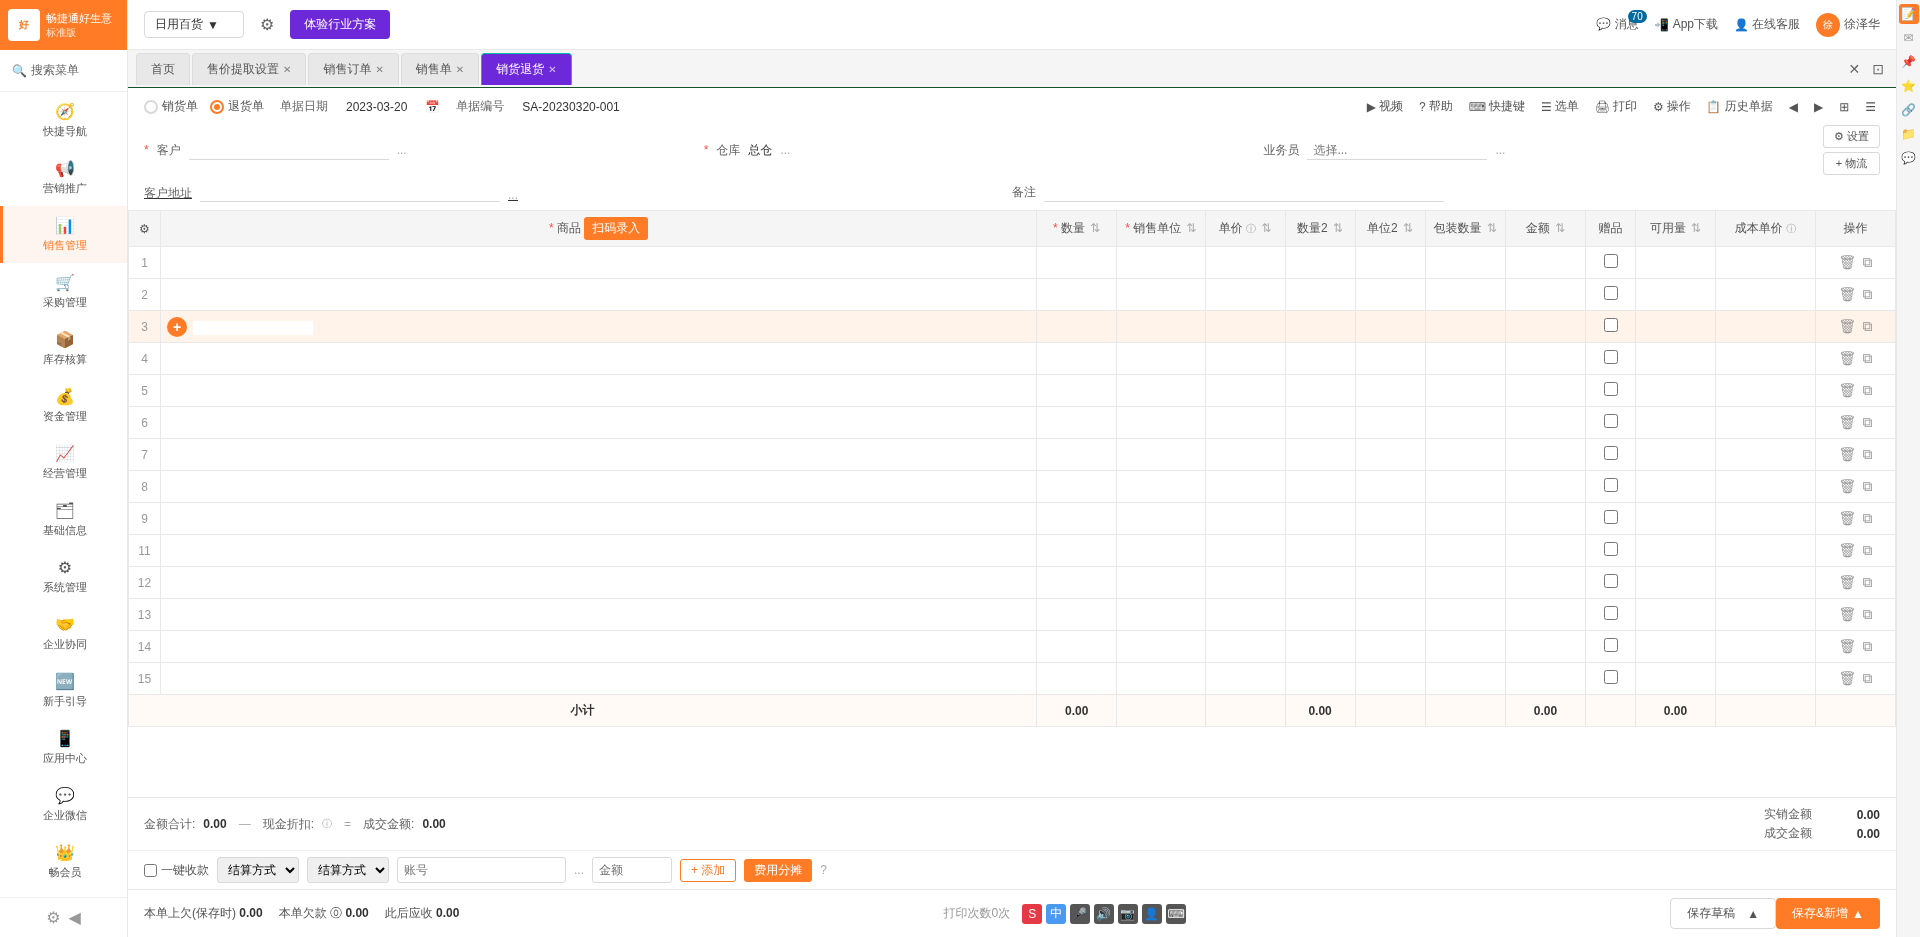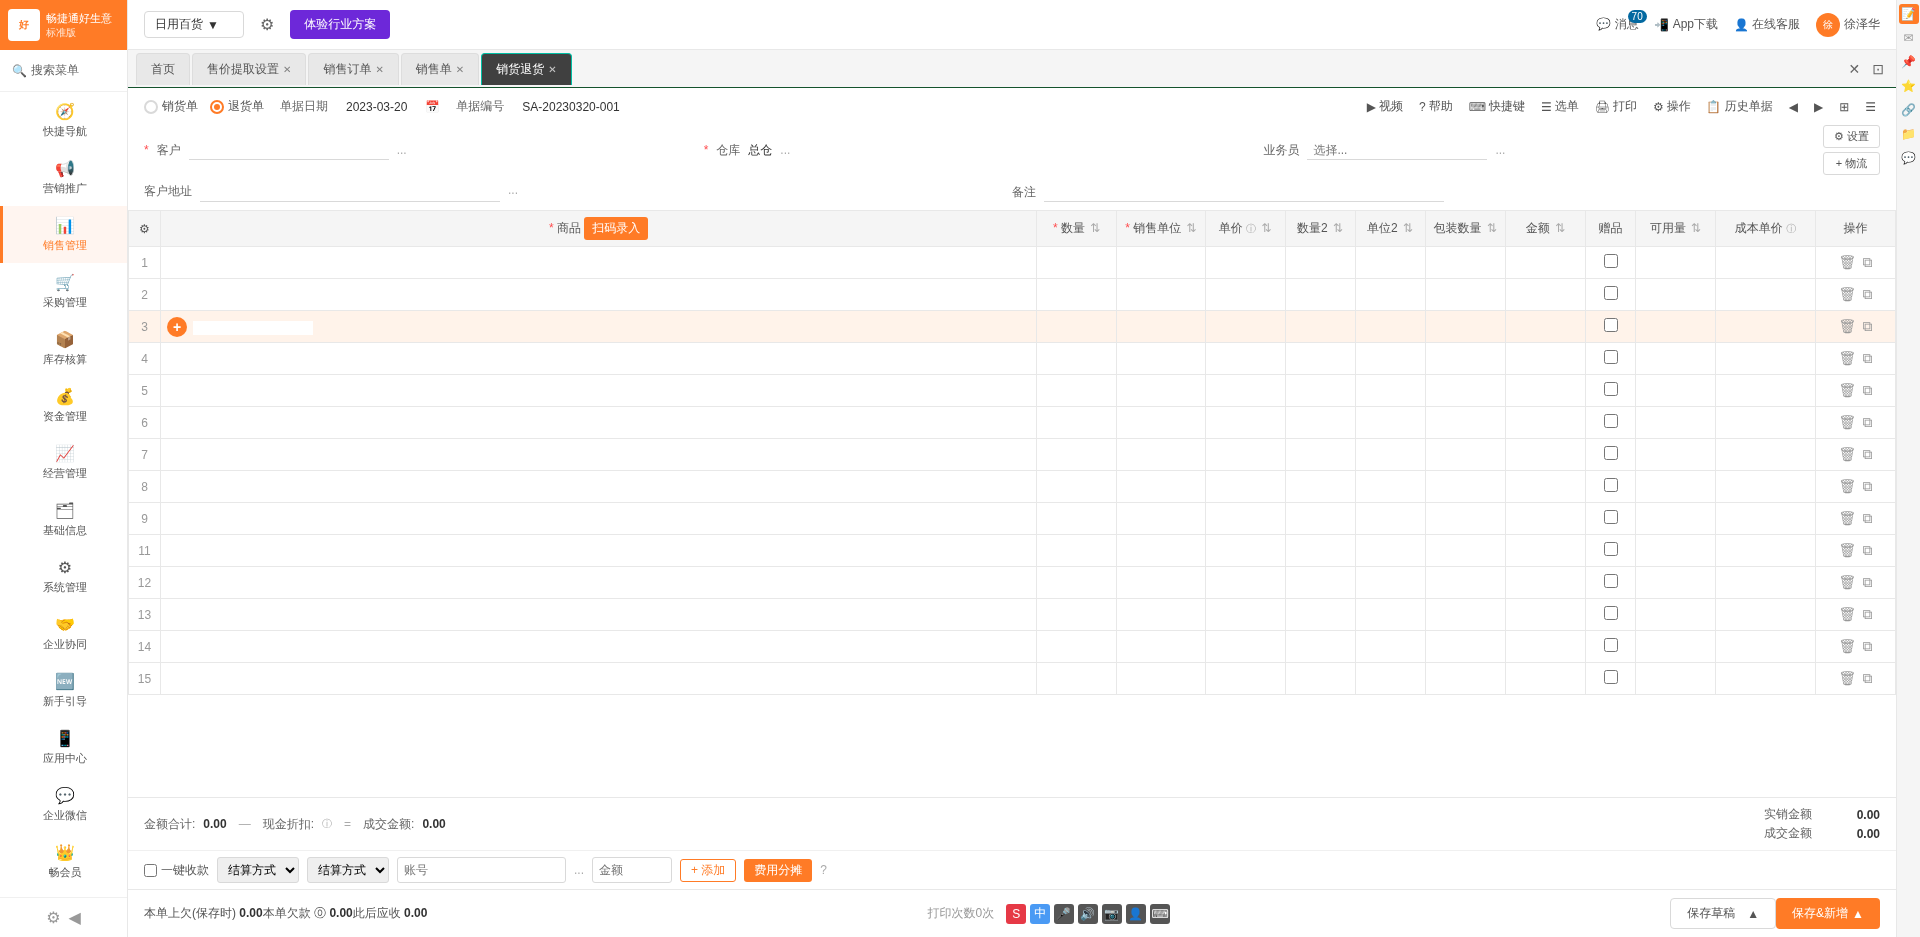--- a/index.html
+++ b/index.html
@@ -26,21 +26,21 @@
     .topbar-btn { background: #6d28d9; color: #fff; border: none; border-radius: 4px; padding: 6px 14px; cursor: pointer; font-size: 12px; }
     .topbar-right { margin-left: auto; display: flex; align-items: center; gap: 16px; font-size: 12px; color: #555; }
     .topbar-msg { position: relative; cursor: pointer; }
     .badge { position: absolute; top: -6px; right: -8px; background: #0369a1; color: #fff; border-radius: 10px; font-size: 10px; padding: 1px 4px; }
     .topbar-user { display: flex; align-items: center; gap: 4px; cursor: pointer; }
     .avatar { width: 24px; height: 24px; border-radius: 50%; background: #ff7b26; display: flex; align-items: center; justify-content: center; color: #fff; font-size: 10px; }
 
     
     .tabs { height: 38px; background: #f5f5f5; border-bottom: 1px solid #14532d; display: flex; align-items: center; padding: 0 8px; gap: 2px; }
     .tab { padding: 6px 14px; cursor: pointer; font-size: 12px; color: #555; border-radius: 4px 4px 0 0; display: flex; align-items: center; gap: 4px; height: 32px; background: #e8e8e8; border: 1px solid #ddd; border-bottom: none; }
-    .tab.active { background: #404040; color: #fff; border-color: #00bfa5; }
+    .tab.active { background: #6d28d9; color: #fff; border-color: #00bfa5; }
     .tab-close { font-size: 10px; opacity: 0.7; }
     .tabs-right { margin-left: auto; display: flex; gap: 4px; }
     .tab-action-btn { background: none; border: none; cursor: pointer; color: #666; font-size: 14px; padding: 2px 4px; }
     .form-group { display: flex; align-items: center; gap: 18px; }
     .form-label { color: #666; font-size: 12px; white-space: nowrap; }
     .form-input { border: none; border-bottom: 1px solid #d9d9d9; padding: 2px 6px; font-size: 12px; min-width: 120px; outline: none; color: #333; }
     .form-dots { color: #aaa; cursor: pointer; }
     .form-static { color: #333; font-size: 12px; }
     .form-right-btn { background: none; border: 1px solid #d9d9d9; border-radius: 3px; padding: 3px 10px; cursor: pointer; font-size: 11px; color: #555; white-space: nowrap; }
 
@@ -82,21 +82,21 @@
     .footer-dots { color: #aaa; cursor: pointer; }
     .footer-add-btn { background: none; border: 1px solid #ff7b26; color: #ff7b26; border-radius: 3px; padding: 2px 10px; cursor: pointer; font-size: 12px; display: flex; align-items: center; gap: 3px; }
     .footer-split-btn { background: #ff7b26; color: #fff; border: none; border-radius: 3px; padding: 3px 10px; cursor: pointer; font-size: 12px; }
     .footer-help { color: #aaa; cursor: pointer; font-size: 12px; }
     .summary-row { display: flex; gap: 8px; align-items: center; }
     .summary-label { color: #666; }
     .summary-val { color: #333; font-weight: bold; min-width: 60px; text-align: right; }
 
     
     .bottom-bar { background: #fff; border-top: 1px solid #e8e8e8; padding: 8px 16px; display: flex; align-items: center; gap: 12px; }
-    .bottom-info { font-size: 12px; color: #555; display: flex; }
+    .bottom-info { font-size: 12px; color: #555; display: flex; gap: 16px; }
     .bottom-info span { white-space: nowrap; }
     .print-info { color: #999; font-size: 12px; margin-left: auto; }
     .bottom-icons { display: flex; gap: 4px; }
     .bottom-icon { width: 20px; height: 20px; border-radius: 3px; display: flex; align-items: center; justify-content: center; cursor: pointer; font-size: 12px; }
     .save-draft-btn { background: #fff; border: 1px solid #d9d9d9; border-radius: 4px; padding: 6px 16px; cursor: pointer; font-size: 12px; color: #555; display: flex; align-items: center; gap: 12px; }
     .save-new-btn { background: #ff7b26; color: #fff; border: none; border-radius: 4px; padding: 6px 16px; cursor: pointer; font-size: 12px; display: flex; align-items: center; gap: 4px; }
     .btn-group { display: flex; }
 
     
     .right-panel { width: 24px; background: #f5f5f5; border-left: 1px solid #e8e8e8; display: flex; flex-direction: column; align-items: center; padding: 4px 2px; gap: 4px; }
@@ -340,21 +340,21 @@
         <input class="form-input" style="width: 180px;" placeholder="选择...">
         <span class="form-dots">...</span>
       </div>
       <div style="display:flex; flex-direction:column; gap:4px;">
         <button class="form-right-btn">⚙ 设置</button>
         <button class="form-right-btn">+ 物流</button>
       </div>
     </div>
 
     <div style="display:flex; align-items:center; gap:0;">
-      <div style="flex:1; display:flex; align-items:flex-start; gap:8px;">
+      <div style="flex:1; display:flex; align-items:flex-end; gap:8px;text-decoration:underline;">
         <span class="form-label">客户地址</span>
         <input class="form-input" style="width: 300px;" placeholder="">
         <span class="form-dots">...</span>
       </div>
       <div style="flex:1; display:flex; align-items:center; gap:8px;">
         <span class="form-label">备注</span>
         <input class="form-input" style="width: 400px;">
       </div>
     </div>
   </div>
@@ -692,20 +692,34 @@
             <td></td>
             <td class="checkbox-cell"><input type="checkbox" class="cb" style=""></td>
             <td></td>
             <td></td>
             <td>
               <div class="action-icons">
                 <span class="action-icon">🗑</span>
                 <span class="action-icon">⧉</span>
               </div>
             </td>
+          </tr>
+          <tr class="subtotal-row">
+            <td colspan="2" class="subtotal-label">小计</td>
+            <td>0.00</td>
+            <td></td>
+            <td></td>
+            <td>0.00</td>
+            <td></td>
+            <td></td>
+            <td>0.00</td>
+            <td></td>
+            <td>0.00</td>
+            <td></td>
+            <td></td>
           </tr>
         </tbody>
     </table>
   </div>
 
   <div class="footer">
     <div class="footer-top">
       <span class="footer-label">金额合计:</span>
       <span class="footer-value">0.00</span>
       <span class="dash">—</span>

